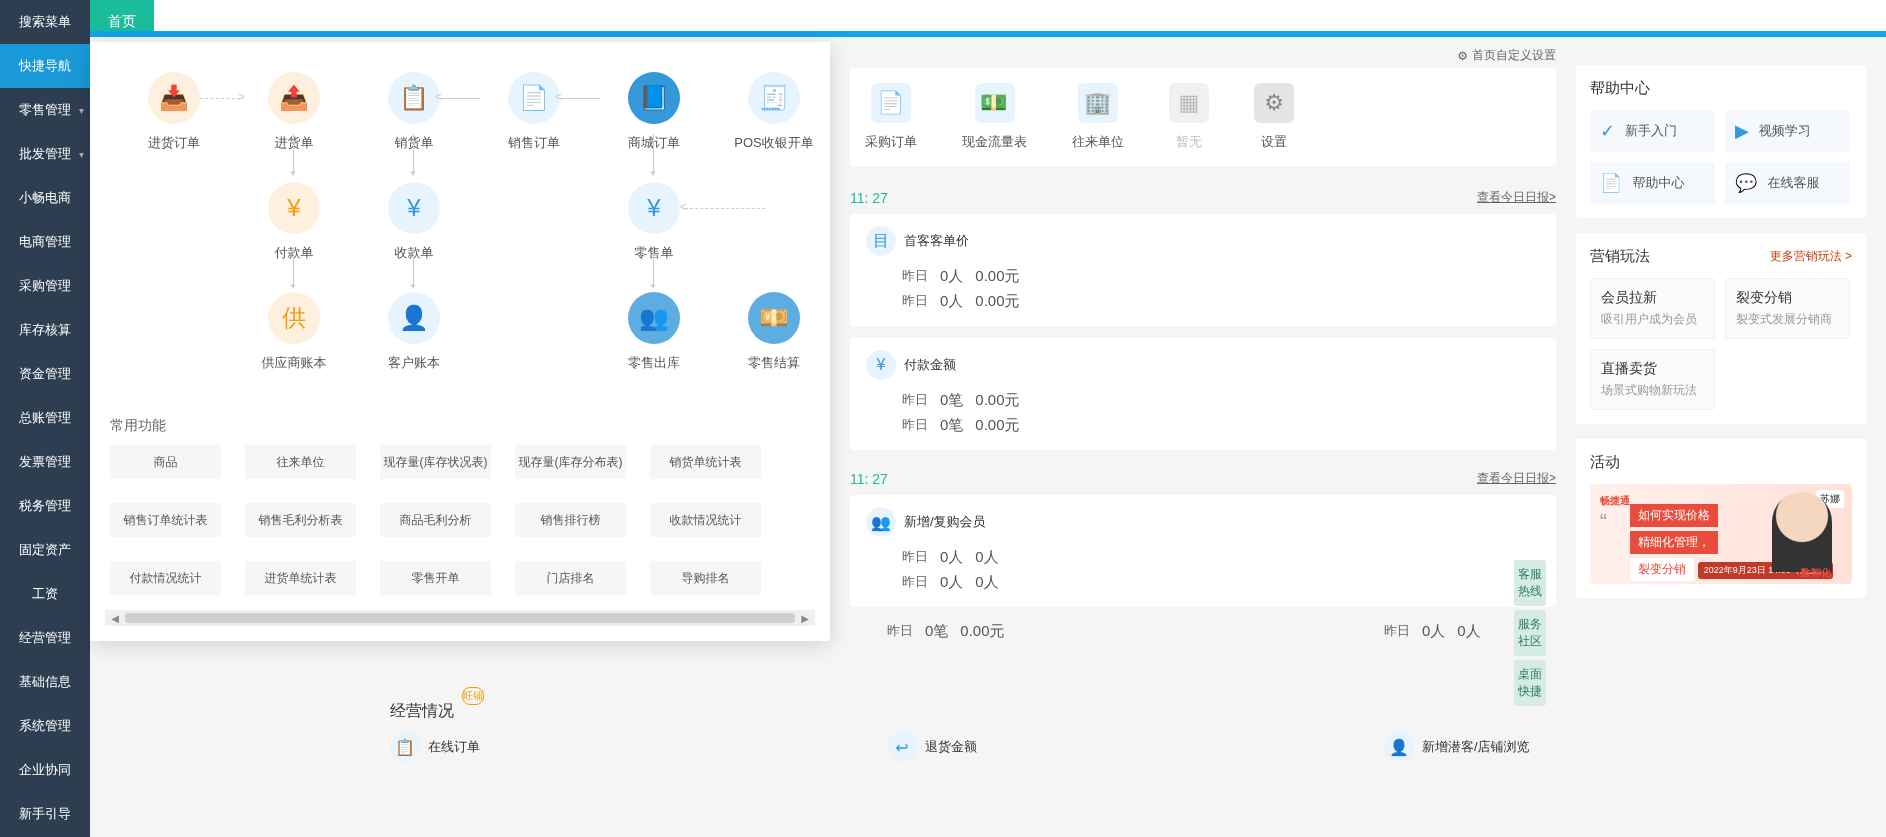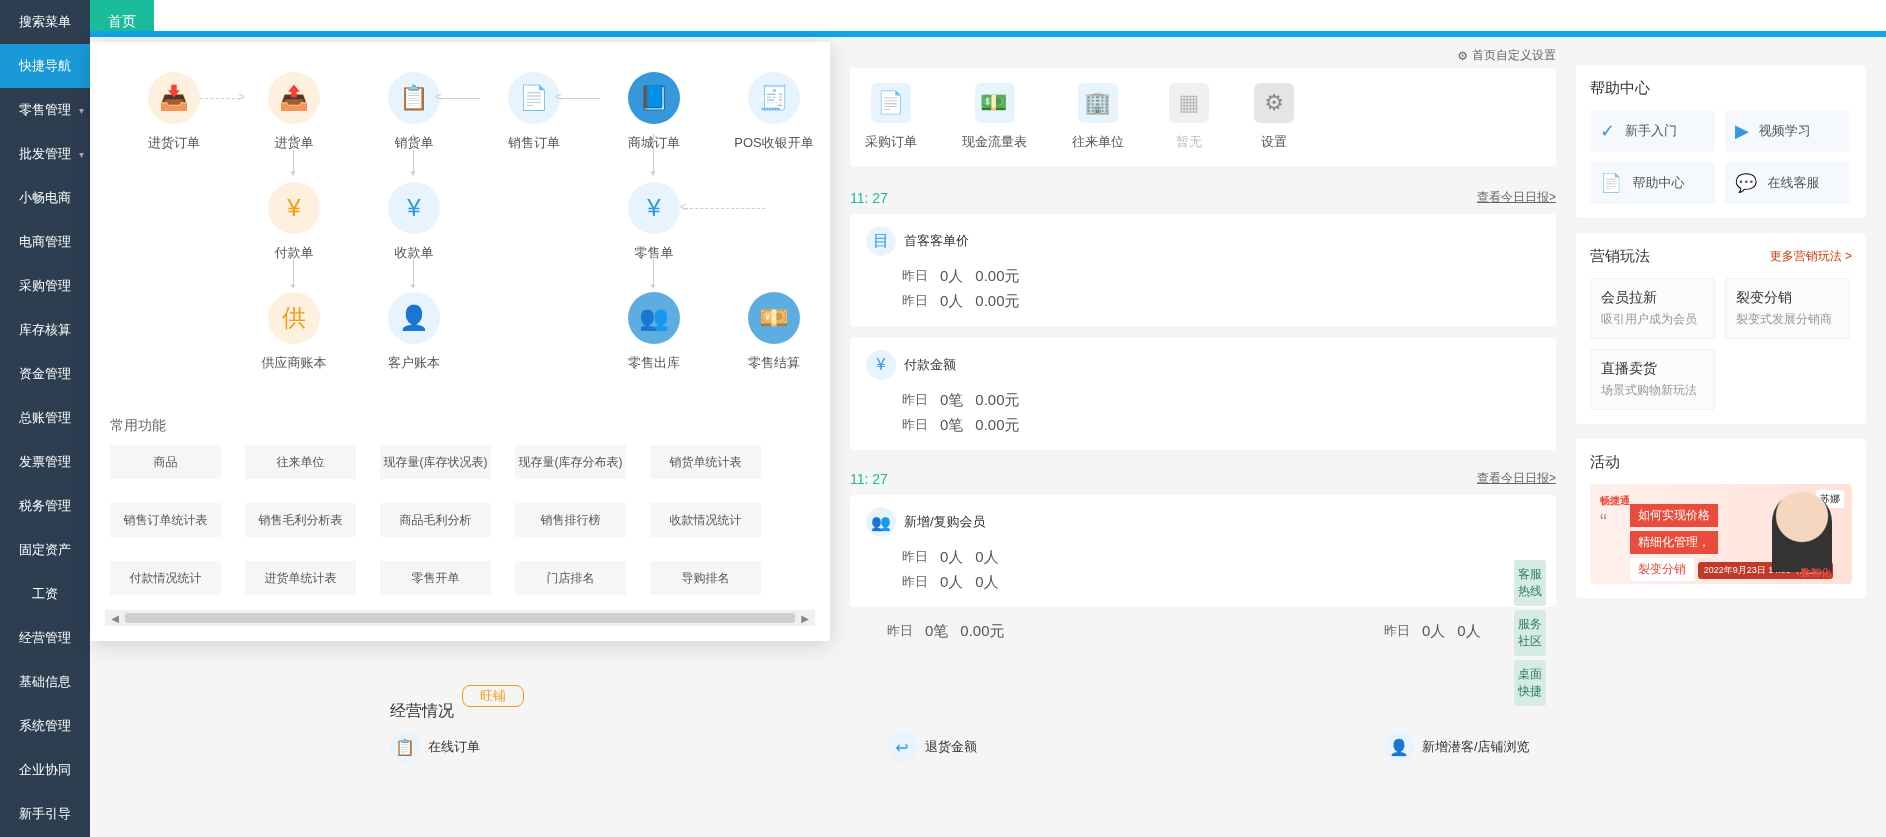--- a/index.html
+++ b/index.html
@@ -69,21 +69,21 @@
     .activity-banner { height: 100px; background: linear-gradient(90deg,#fff0ec,#ffe1d8); border-radius: 4px; padding: 10px; position: relative; overflow:hidden;}
     .banner-logo { font-size: 10px; color: #e74c3c; font-weight: bold;}
     .banner-bubble { background: #e74c3c; color: #fff; font-size: 12px; padding: 3px 8px; border-radius: 0; display: inline-block; margin: 2px 0;}
     .banner-small { font-size: 9px; color:#fff; background:#c0392b; padding: 2px 6px; border-radius: 3px; display:inline-block;}
     .banner-avatar { position:absolute; right: 20px; top: 8px; width: 60px; height: 80px; background: radial-gradient(circle at 50% 30%, #f5d7c0 40%, #333 42%); border-radius: 30px 30px 0 0;}
     .side-tabs { position: fixed; right: 340px; top: 560px; display: flex; flex-direction: column; gap: 4px;}
     .side-tab { width: 32px; padding: 6px 4px; background: #d5ebe3; color: #2a7a5f; font-size: 12px; text-align: center; border-radius: 3px; cursor: pointer; writing-mode: horizontal-tb;}
     .left-col { flex: 1; min-width: 0;}
     .cards-grid { display: grid; grid-template-columns: 1fr 1fr 1fr; gap: 15px; margin-bottom: 15px;}
     .section-title-row { display:flex; align-items:center; gap:8px; padding: 10px 0;}
-    .section-badge { font-size: 13px; color: #f39c12; border: 1px solid #f39c12; padding: 1px 17px; border-radius: 8px;}
+    .section-badge { font-size: 10px; color: #f39c12; border: 1px solid #f39c12; padding: 1px 0; border-radius: 8px;}
   </style>
 </head>
 <body>
 
 <div class="container">
   <div class="sidebar">
     <div class="sidebar-item"><span>搜索菜单</span></div>
     <div class="sidebar-item active"><span>快捷导航</span></div>
     <div class="sidebar-item"><span>零售管理</span><span class="caret">▾</span></div>
     <div class="sidebar-item"><span>批发管理</span><span class="caret">▾</span></div>

